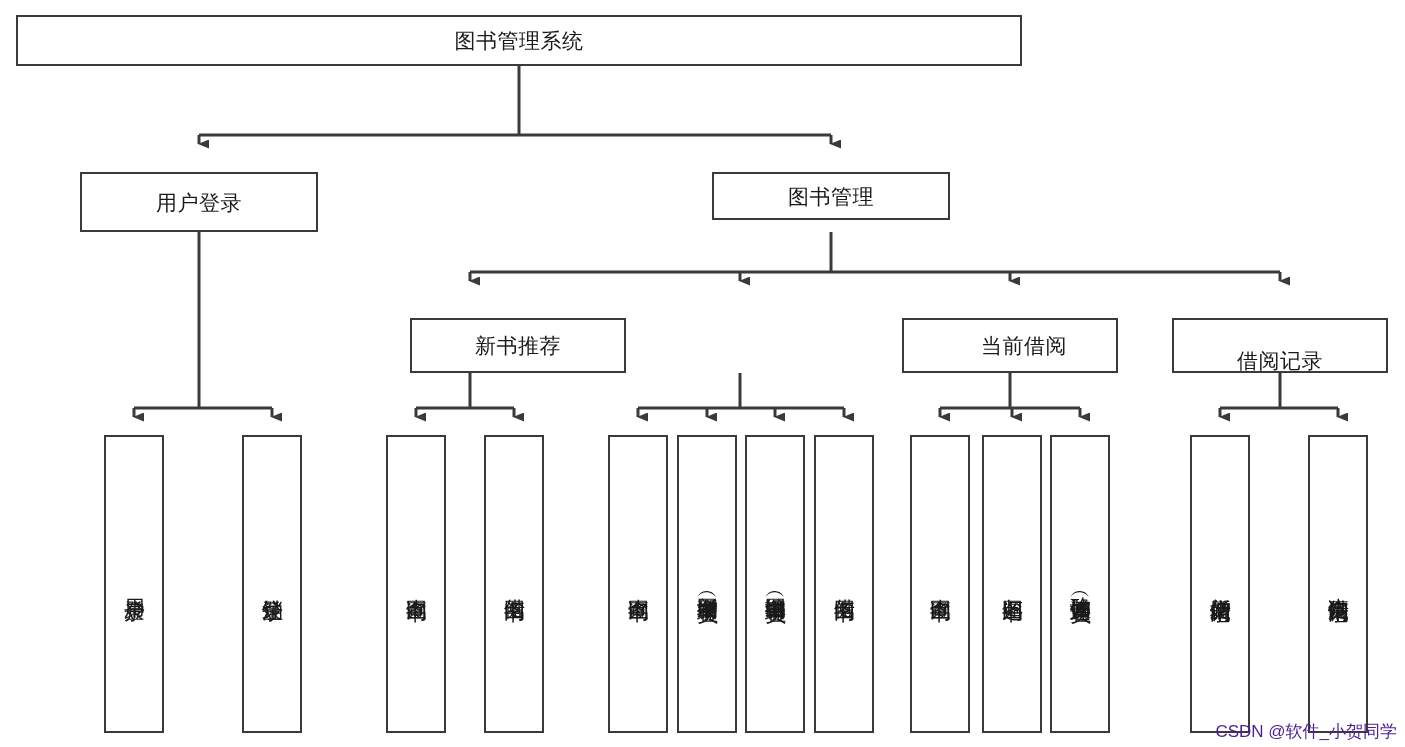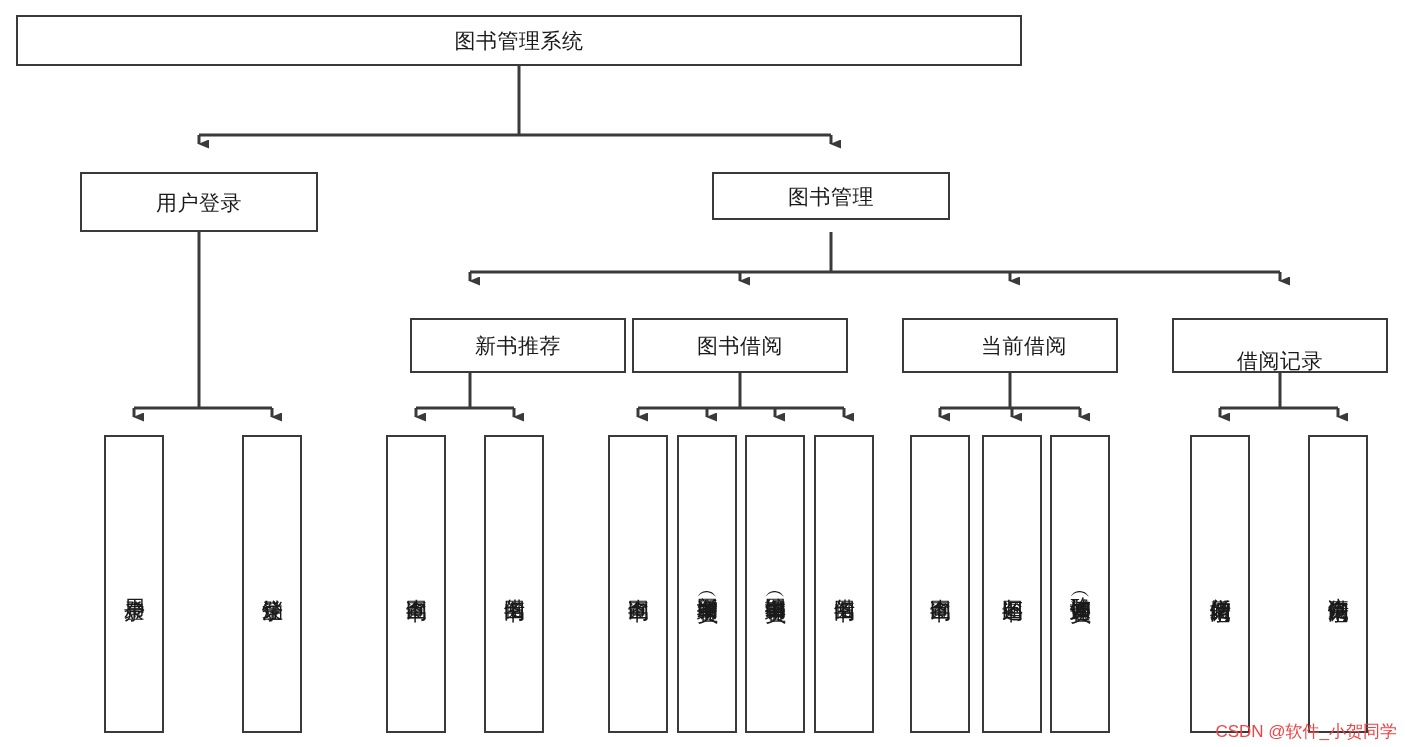--- a/index.html
+++ b/index.html
@@ -57,21 +57,21 @@
     line-height: 1.18;
     letter-spacing: 1px;
     text-align: center;
     max-height: 100%;
   }
   .watermark {
     position: absolute;
     right: 8px;
     bottom: 4px;
     font-size: 17px;
-    color: #ef4444;
+    color: #4c1d95;
     white-space: nowrap;
     pointer-events: none;
   }
 </style>
 </head>
 <body>
 
 <div id="diagram-root">
 
   <svg class="tree" viewBox="0 0 1405 747" xmlns="http://www.w3.org/2000/svg">
@@ -124,23 +124,20 @@
   <div class="node-box horizontal" style="left:80px; top:172px; width:238px; height:60px;">
     <span class="node-label-h">用户登录</span>
   </div>
   <div class="node-box horizontal" style="left:712px; top:172px; width:238px; height:48px;">
     <span class="node-label-h">图书管理</span>
   </div>
 
   <div class="node-box horizontal" style="left:362px; top:318px; width:216px; height:55px;margin-left:48px;">
     <span class="node-label-h">新书推荐</span>
   </div>
-  <div class="node-box horizontal" style="left:632px; top:318px; width:216px; height:55px;">
-    <span class="node-label-h">图书借阅</span>
-  </div>
   <div class="node-box horizontal" style="left:902px; top:318px; width:216px; height:55px;padding-left:28px;">
     <span class="node-label-h">当前借阅</span>
   </div>
   <div class="node-box horizontal" style="left:1172px; top:318px; width:216px; height:55px;align-items:flex-end;">
     <span class="node-label-h">借阅记录</span>
   </div>
 
   <div id="leaf-container">
       <div class="node-box vertical" style="left: 104px; top: 435px; width: 60px; height: 298px;">
         <span class="node-label-v">用户登录</span>

